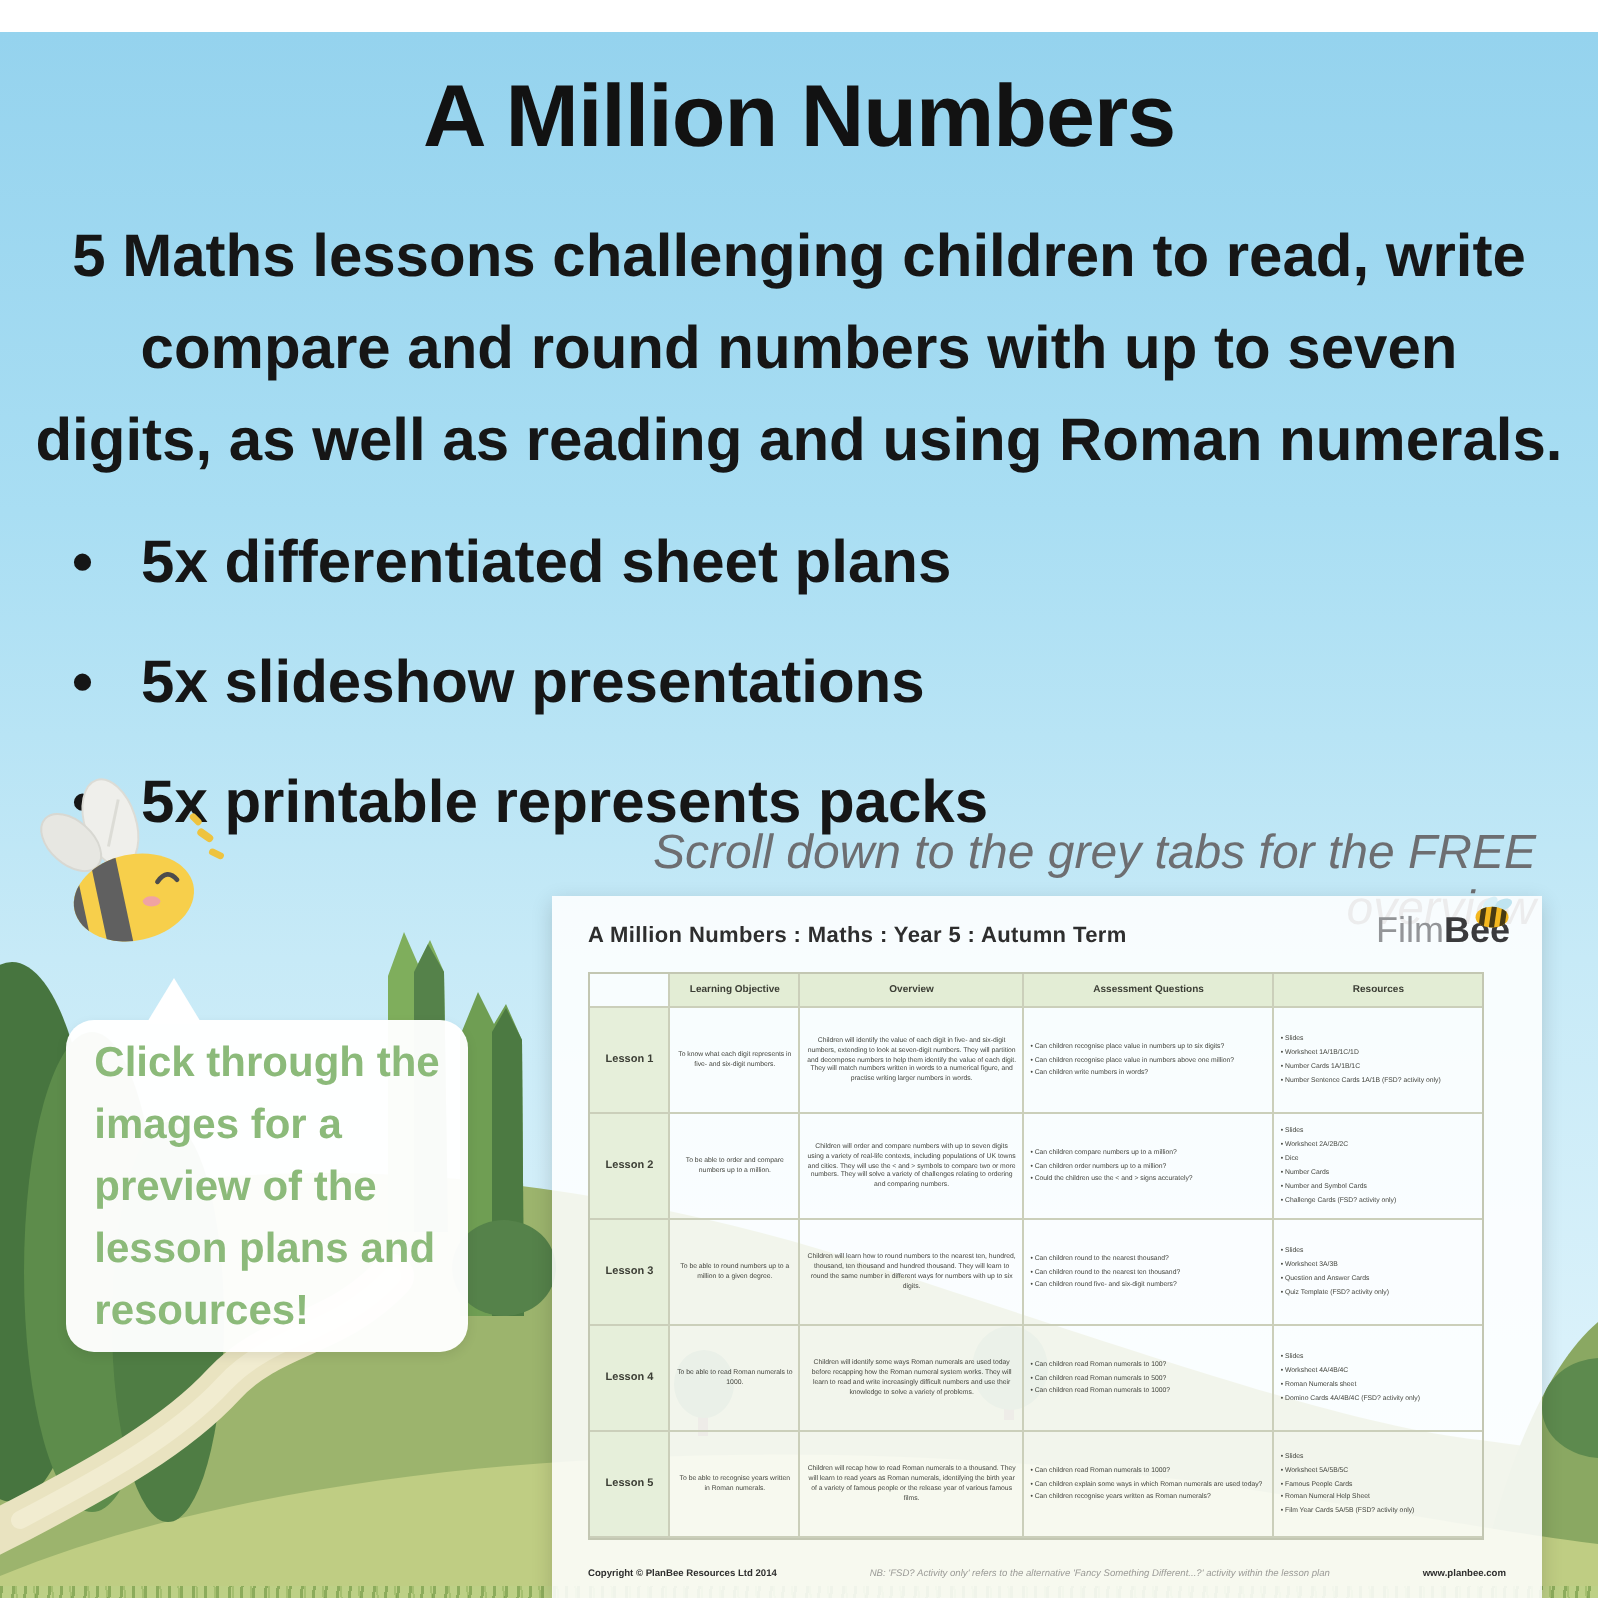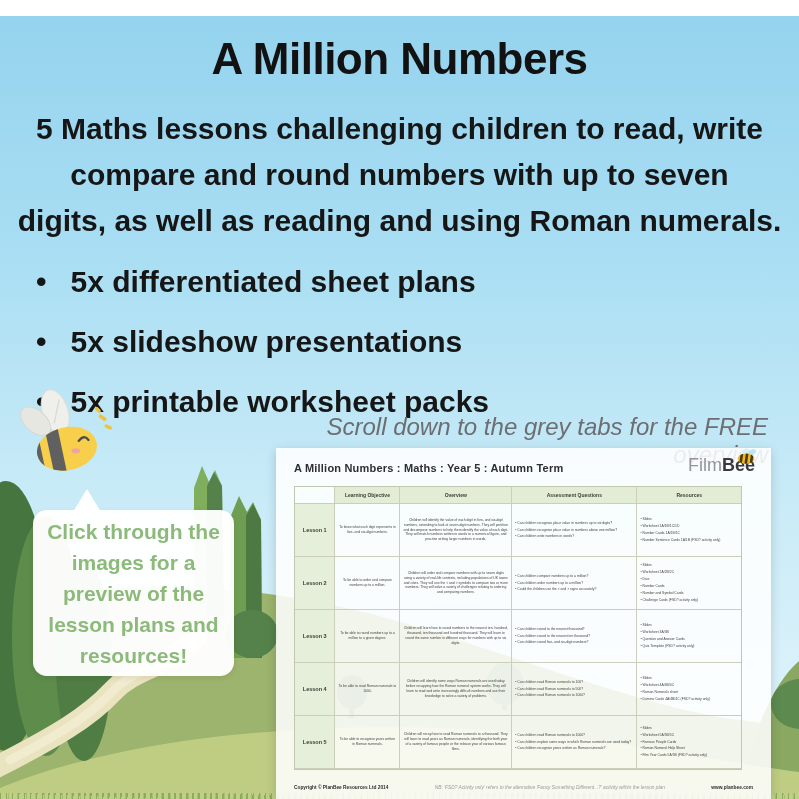--- a/index.html
+++ b/index.html
@@ -30,21 +30,21 @@
   .scroll-note{position:absolute;left:268px;top:397px;width:500px;text-align:right;
     font-size:24px;font-weight:normal;font-style:italic;color:#6d6e71;z-index:3;}
   
   .bee{position:absolute;left:16px;top:370px;width:98px;height:98px;z-index:4;}
   
   .bubble{position:absolute;left:33px;top:494px;width:201px;height:166px;background:rgba(255,255,255,.97);
     border-radius:14px;box-shadow:0 2px 6px rgba(0,0,0,.08);z-index:4;}
   .bubble-tail{position:absolute;top:-21px;left:40px;width:0;height:0;
     border-left:14px solid transparent;border-right:14px solid transparent;border-bottom:23px solid #fff;}
   .bubble-text{position:absolute;left:0;top:0;width:100%;height:100%;display:flex;align-items:center;justify-content:center;
-    text-align:center;white-space:pre-line;font-size:21px;font-weight:bold;color:#8cba7a;line-height:31px;}
+    text-align:left;white-space:pre-line;font-size:21px;font-weight:bold;color:#8cba7a;line-height:31px;}
   
   .doc{position:absolute;left:276px;top:432px;width:482px;height:352px;background:rgba(255,255,255,.87);
     box-shadow:0 3px 10px rgba(0,0,0,.16);z-index:3;cursor:pointer;padding-left:13px;}
   .doc-title{position:absolute;left:18px;top:14px;font-size:11px;font-weight:bold;color:#2e2e2e;letter-spacing:.2px;}
   .logo{position:absolute;right:16px;top:8px;font-size:18px;line-height:18px;}
   .logo-plan{color:#939598;font-weight:normal;}
   .logo-beetxt{color:#3a3a3c;font-weight:bold;}
   .logo-bee{position:absolute;right:-4px;top:-9px;width:26px;height:18px;}
   .ttable{position:absolute;left:18px;top:38px;width:446px;height:282px;display:flex;flex-direction:column;
     border:1px solid #c3c7b2;}
@@ -122,21 +122,21 @@
     <li>
       <span class="dot">•</span>
       <span>5x differentiated sheet plans</span>
     </li>
     <li>
       <span class="dot">•</span>
       <span>5x slideshow presentations</span>
     </li>
     <li>
       <span class="dot">•</span>
-      <span>5x printable worksheet packs</span>
+      <span>5x printable represents packs</span>
     </li>
   </ul>
 
 
   <div class="scroll-note">Scroll down to the grey tabs for the FREE overview</div>
 
   <svg class="bee" viewBox="0 0 100 100">
     <g>
       <ellipse cx="40" cy="26" rx="13" ry="23" fill="#efefeb" stroke="#dcdcd6" stroke-width="1" transform="rotate(-18 40 26)"></ellipse>
       <path d="M44,14 L39,38" stroke="#dcdcd6" stroke-width="1.5" fill="none"></path>

